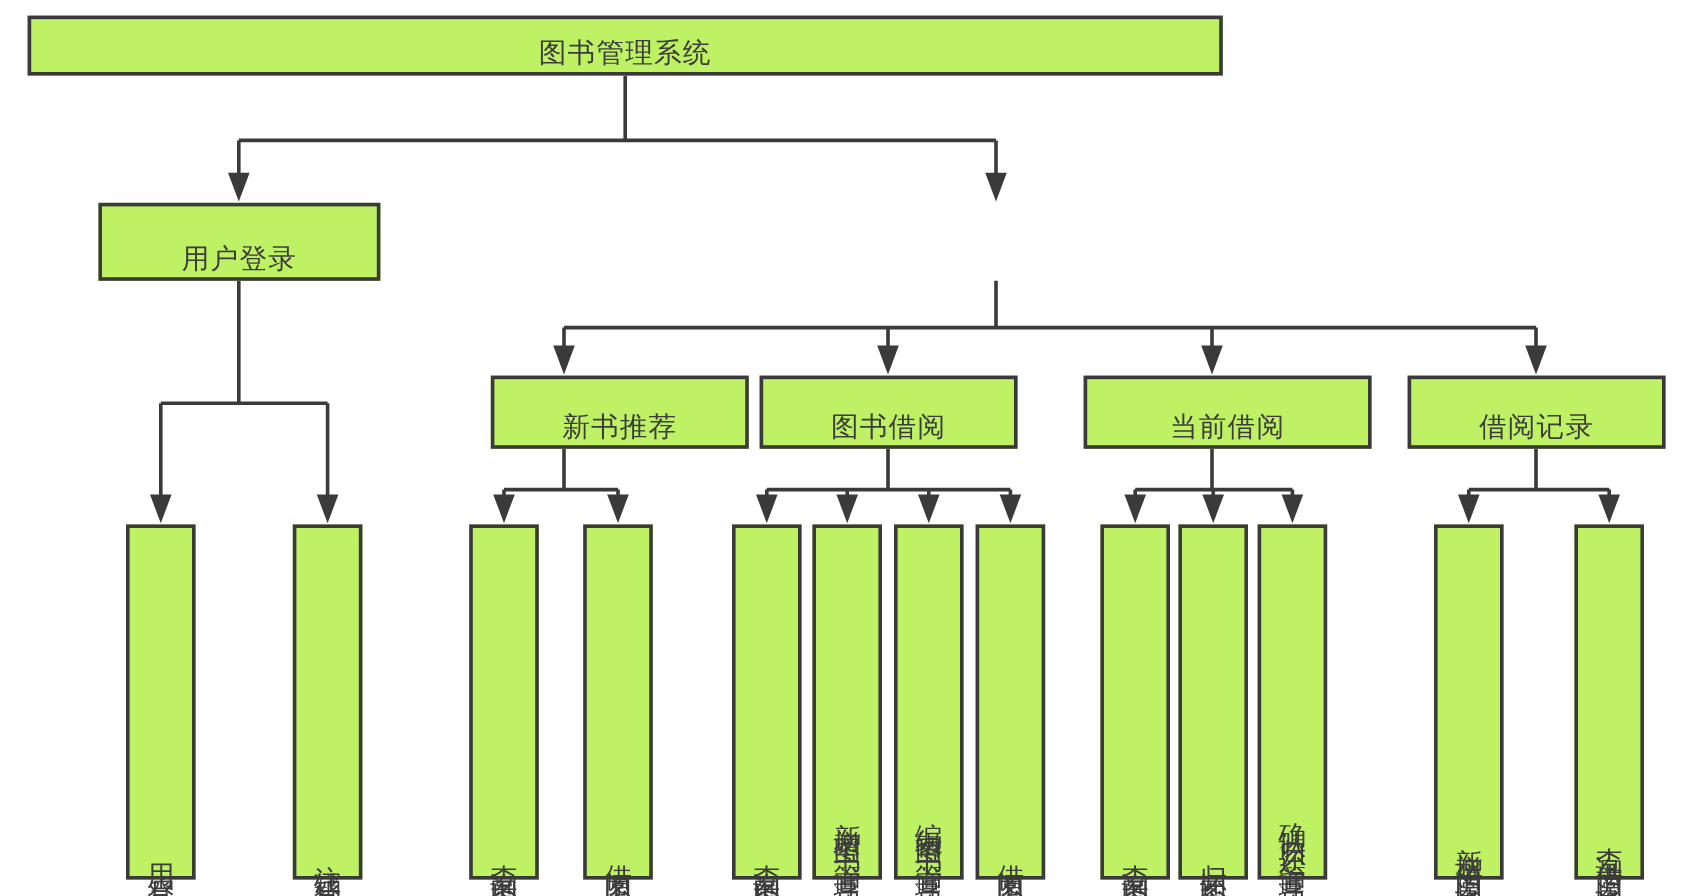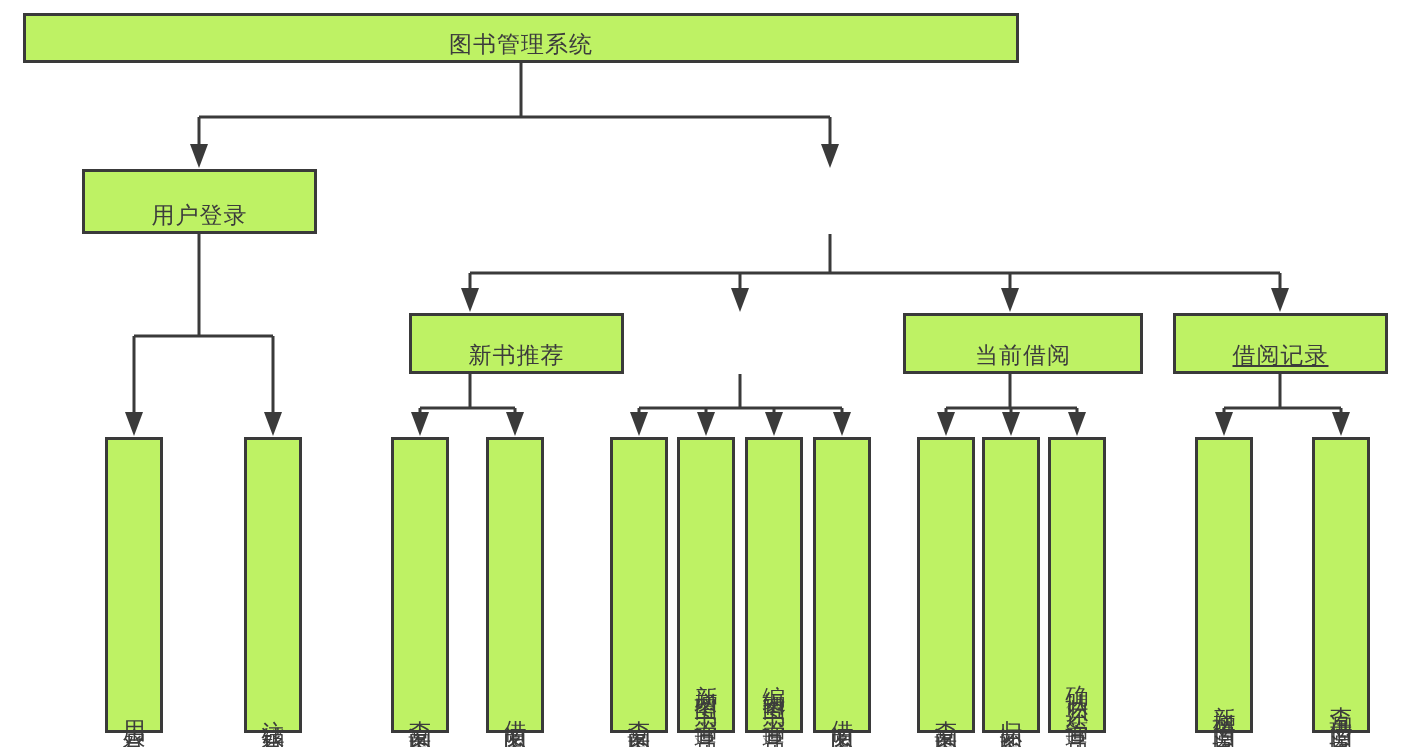--- a/index.html
+++ b/index.html
@@ -39,21 +39,21 @@
   }
   
   .n-root   { left: 23px;  top: 13px;  width: 996px; height: 50px; }
   
   .n-login  { left: 82px;  top: 169px; width: 235px; height: 65px; }
   .n-manage { left: 712px; top: 169px; width: 236px; height: 65px; }
   
   .n-g0 { left: 363px;  top: 313px; width: 215px; height: 61px; margin-left: 46px; }
   .n-g1 { left: 633px;  top: 313px; width: 215px; height: 61px; }
   .n-g2 { left: 903px;  top: 313px; width: 240px; height: 61px; }
-  .n-g3 { left: 1173px; top: 313px; width: 215px; height: 61px; text-decoration: underline; }
+  .n-g3 { left: 1173px; top: 313px; width: 215px; height: 61px; }
   
   .leaf { top: 437px; width: 58px; height: 296px; }
   .n-l0  { left: 105px; }
   .n-l1  { left: 244px; }
   .n-l2  { left: 391px; }
   .n-l3  { left: 486px; }
   .n-l4  { left: 610px; }
   .n-l5  { left: 677px; }
   .n-l6  { left: 745px; }
   .n-l7  { left: 813px; }
@@ -132,20 +132,23 @@
     <span>图书管理系统</span>
   </div>
 
   <div class="node n-login">
     <span>用户登录</span>
   </div>
 
   <div class="node n-g0">
     <span>新书推荐</span>
   </div>
+  <div class="node n-g1">
+    <span>图书借阅</span>
+  </div>
   <div class="node n-g2">
     <span>当前借阅</span>
   </div>
   <div class="node n-g3">
     <span>借阅记录</span>
   </div>
 
   <div class="node leaf n-l0">
     <span class="vtext">用户登录</span>
   </div>

